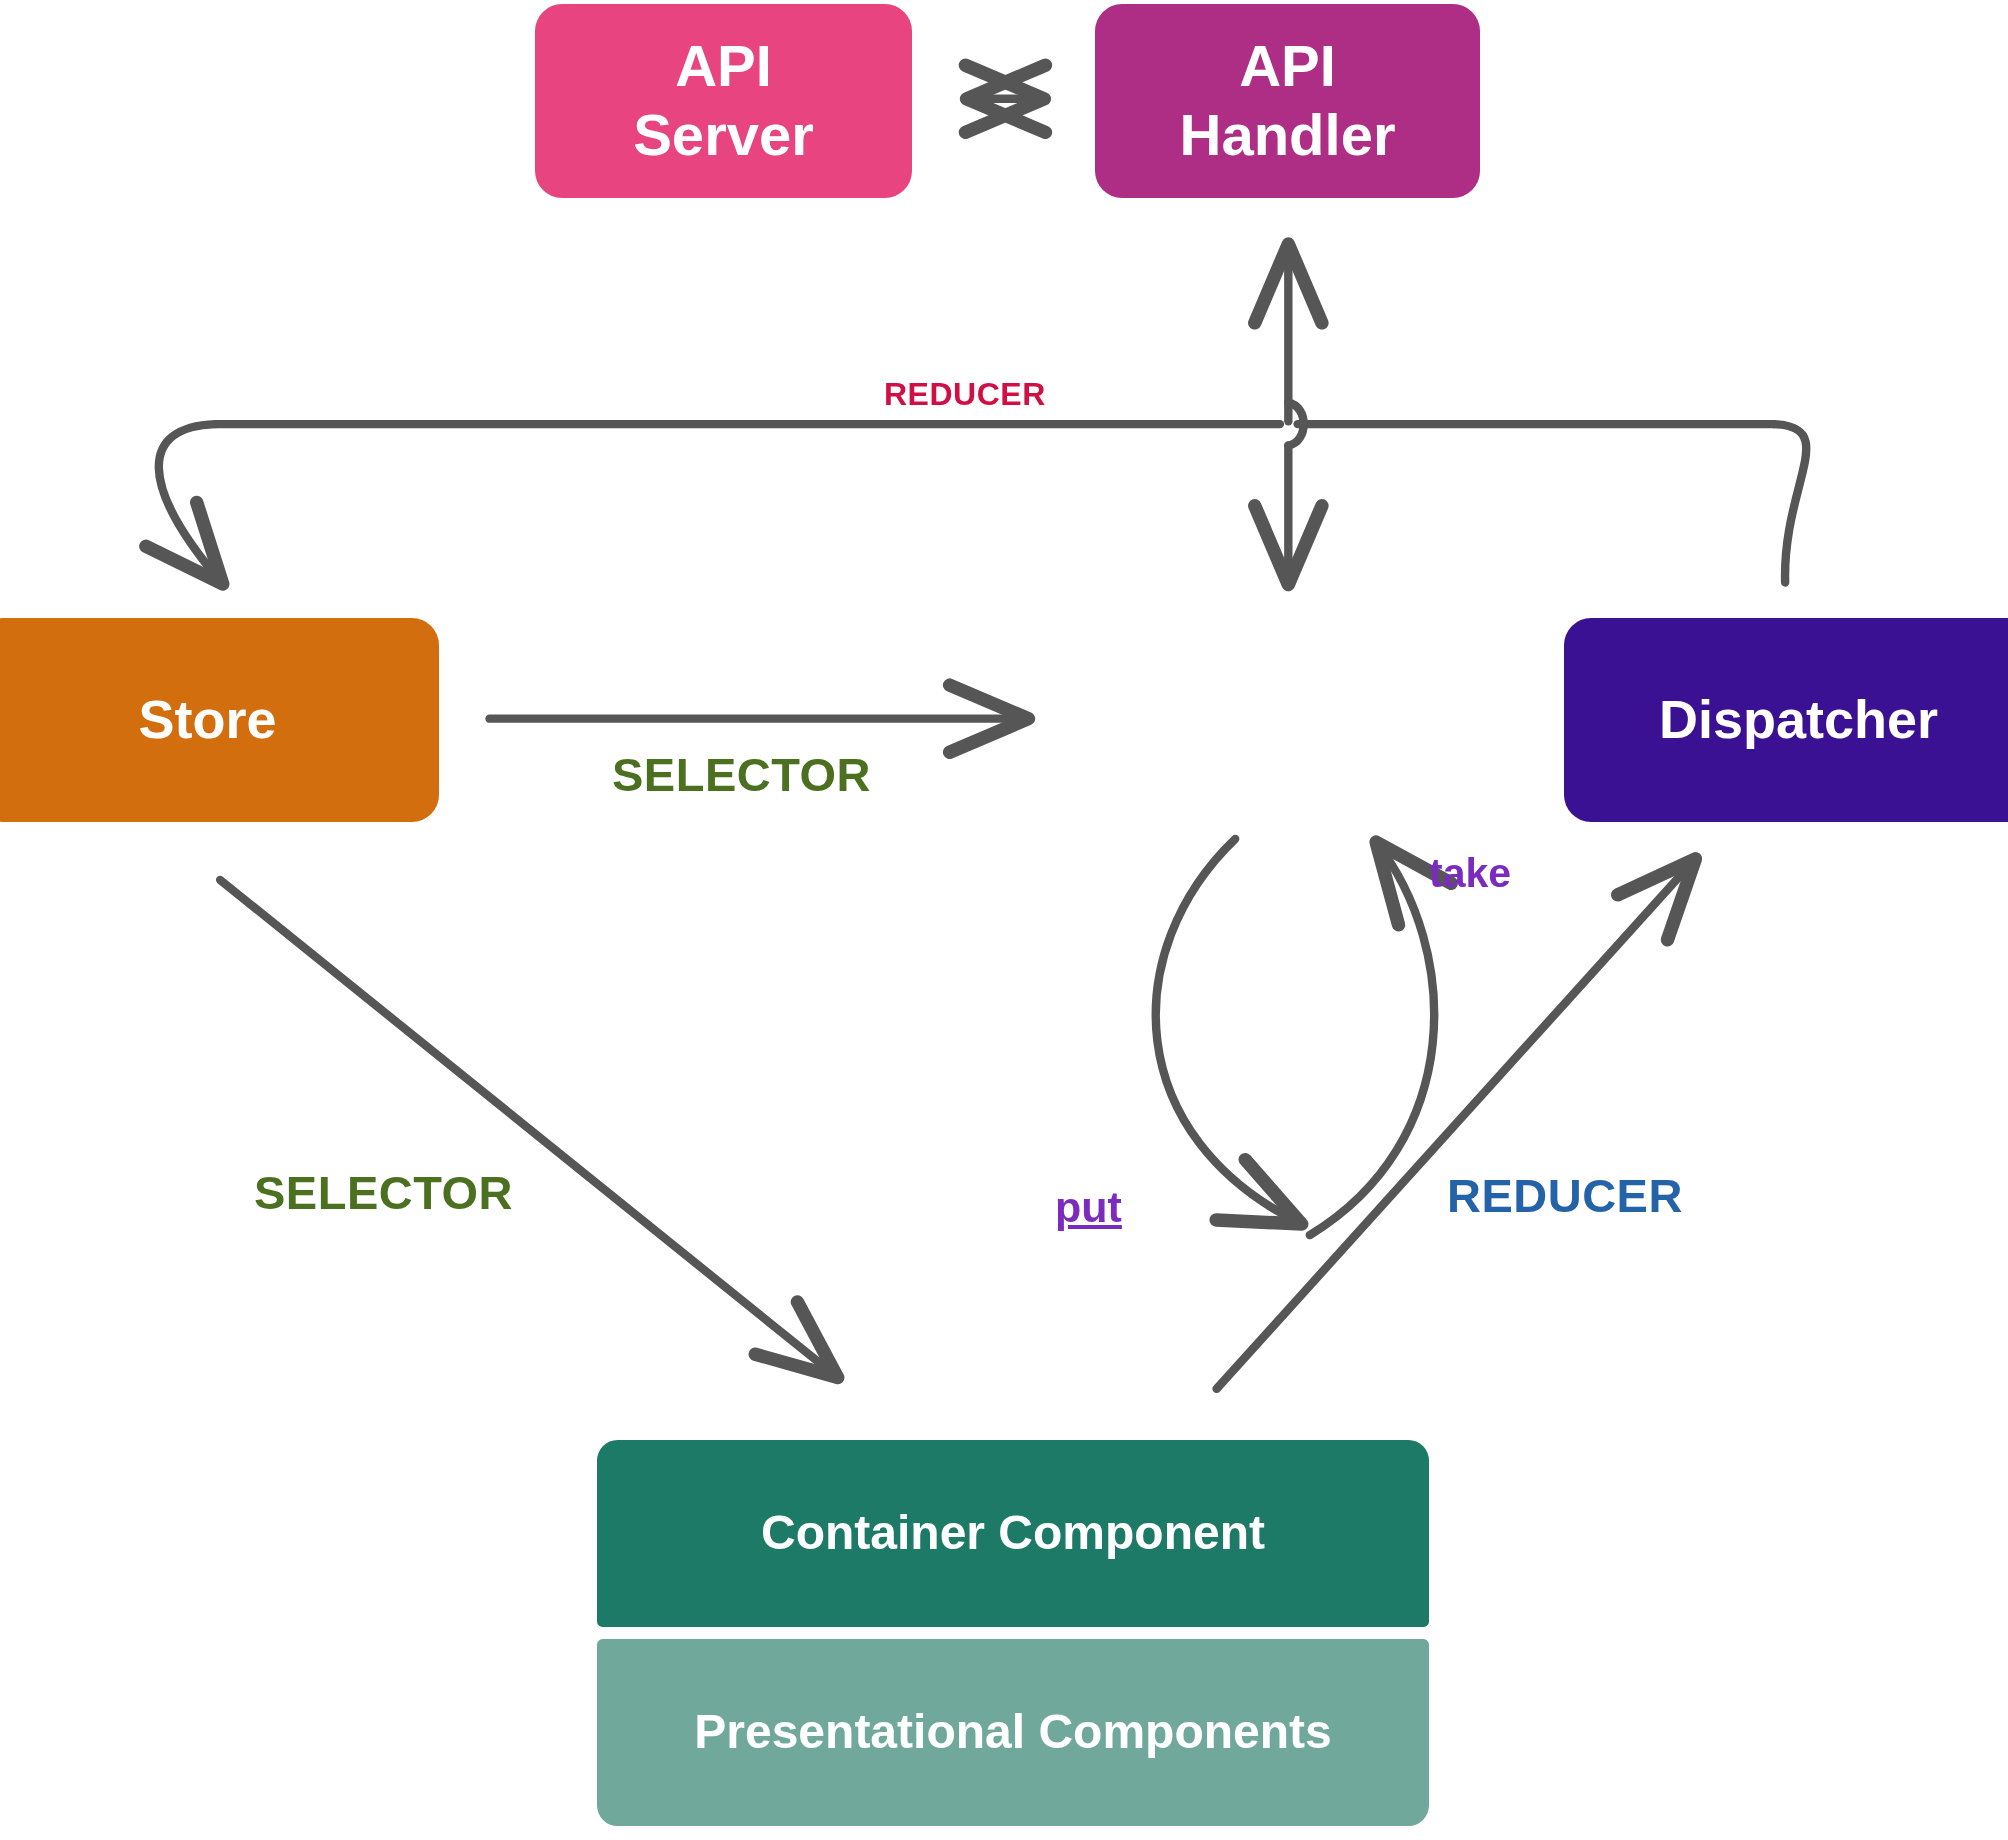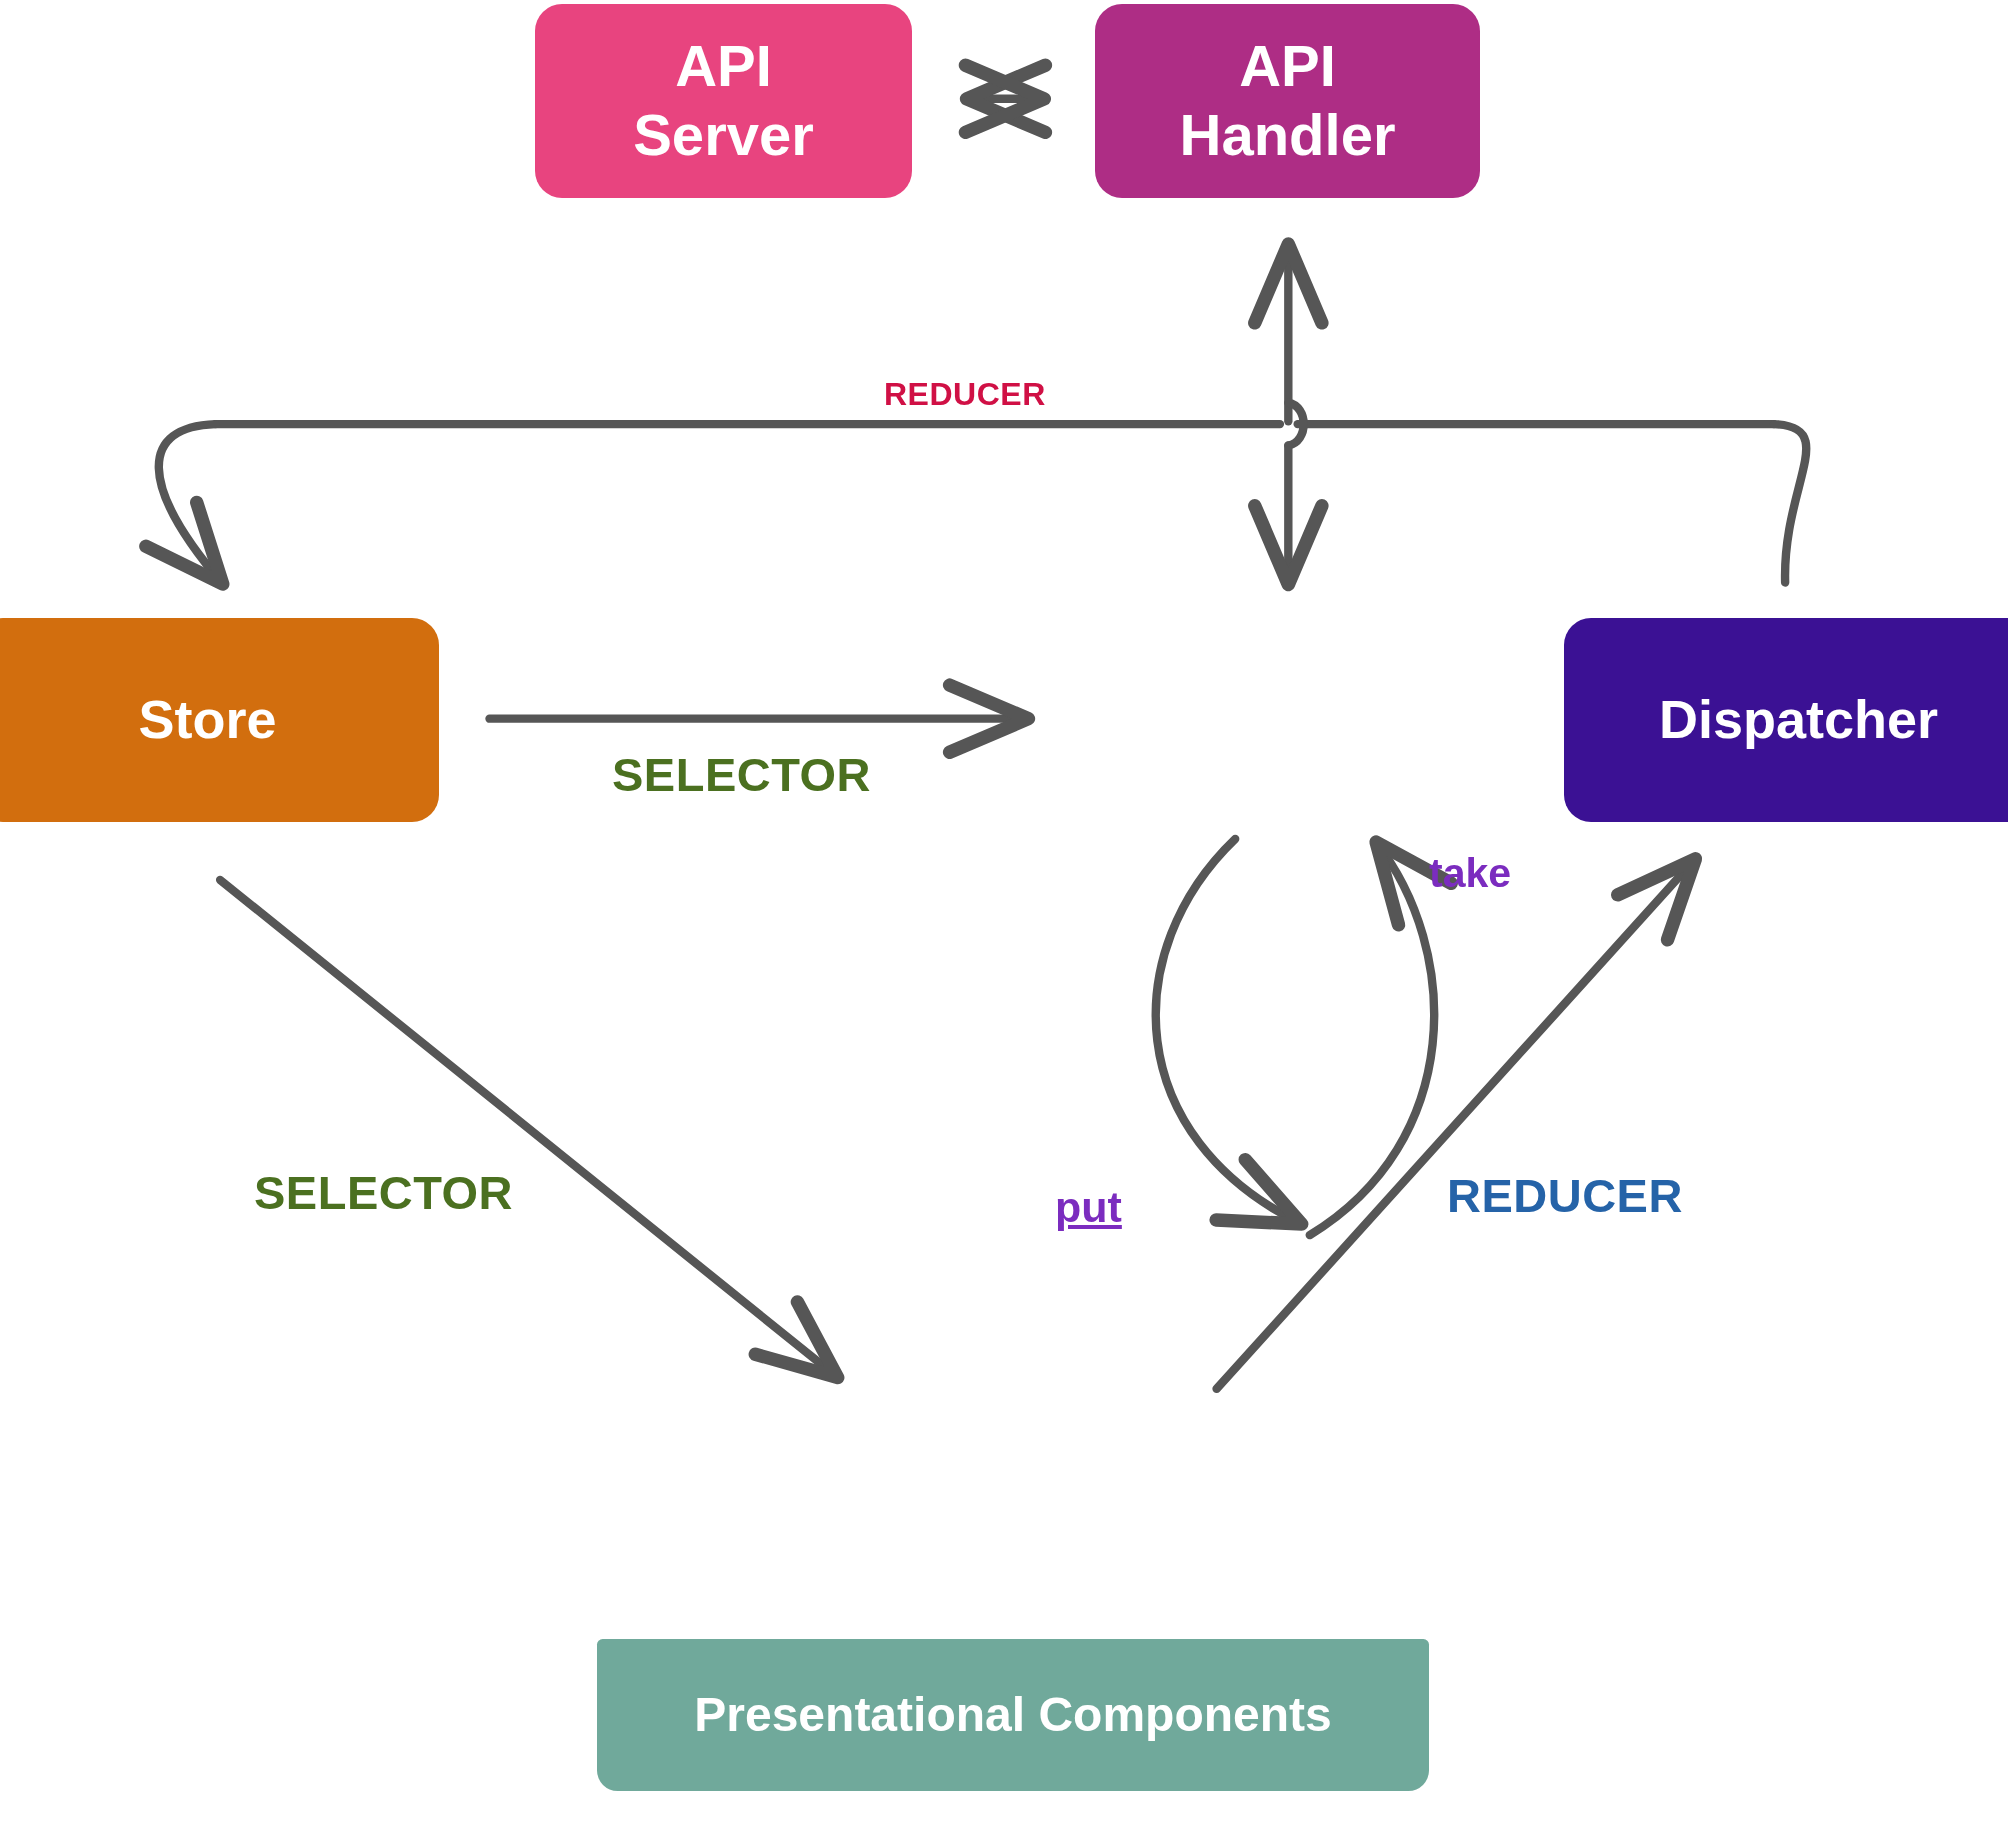--- a/index.html
+++ b/index.html
@@ -50,21 +50,21 @@
   .label-caps { letter-spacing: 0.5px; }
 
   
   #node-api-server     { left: 535px;  top: 3.7px;    width: 377px;  height: 194px; font-size: 58px; }
   #node-api-handler    { left: 1095px; top: 3.7px;    width: 385px;  height: 194px; font-size: 58px; }
   #node-store          { left: -24px;  top: 618px;  width: 463px;  height: 204px; font-size: 54px; }
   #node-saga           { left: 1070px; top: 618px;  width: 441px;  height: 204px; font-size: 54px; }
   #node-dispatcher     { left: 1564px; top: 618px;  width: 469px;  height: 204px; font-size: 54px; }
   #node-container      { left: 597px;  top: 1440px; width: 832px;  height: 187px; font-size: 48px;
                          border-radius: 20.5px 20.5px 5.6px 5.6px; }
-  #node-presentational { left: 597px;  top: 1639px; width: 832px;  height: 152px; font-size: 48px;
+  #node-presentational { left: 597px;  top: 1639px; width: 832px;  height: 187px; font-size: 48px;
                          border-radius: 5.6px 5.6px 20.5px 20.5px; }
 
   
   #label-reducer   { left: 884px;  top: 352px;  font-size: 32px; margin-top: 26px; }
   #label-selector-h{ left: 612px;  top: 751px;  font-size: 47px; }
   #label-selector-d{ left: 254px;  top: 1169px; font-size: 47px; }
   #label-action    { left: 1447px; top: 1172px; font-size: 47px; }
   #label-take      { left: 1429px; top: 853px;  font-size: 41px; }
   #label-put       { left: 1055px; top: 1186px; font-size: 43px; text-decoration: underline; }
 </style>
@@ -144,20 +144,21 @@
 Server</div>
 
   <div class="node" id="node-api-handler" style="background-color: rgb(174, 45, 133); color: rgb(255, 255, 255);">API
 Handler</div>
 
   <div class="node" id="node-store" style="background-color: rgb(210, 110, 14); color: rgb(255, 255, 255);">Store</div>
 
 
   <div class="node" id="node-dispatcher" style="background-color: rgb(59, 17, 148); color: rgb(255, 255, 255);">Dispatcher</div>
 
+  <div class="node" id="node-container" style="background-color: rgb(29, 122, 102); color: rgb(255, 255, 255);">Container Component</div>
 
   <div class="node" id="node-presentational" style="background-color: rgb(112, 169, 155); color: rgb(255, 255, 255);">Presentational Components</div>
 
   <div class="edge-label label-caps" id="label-reducer" style="color: rgb(208, 16, 69);">REDUCER</div>
 
   <div class="edge-label label-caps" id="label-selector-h" style="color: rgb(75, 112, 32);">SELECTOR</div>
 
   <div class="edge-label label-caps" id="label-selector-d" style="color: rgb(75, 112, 32);">SELECTOR</div>
 
   <div class="edge-label label-caps" id="label-action" style="color: rgb(37, 99, 168);">REDUCER</div>

